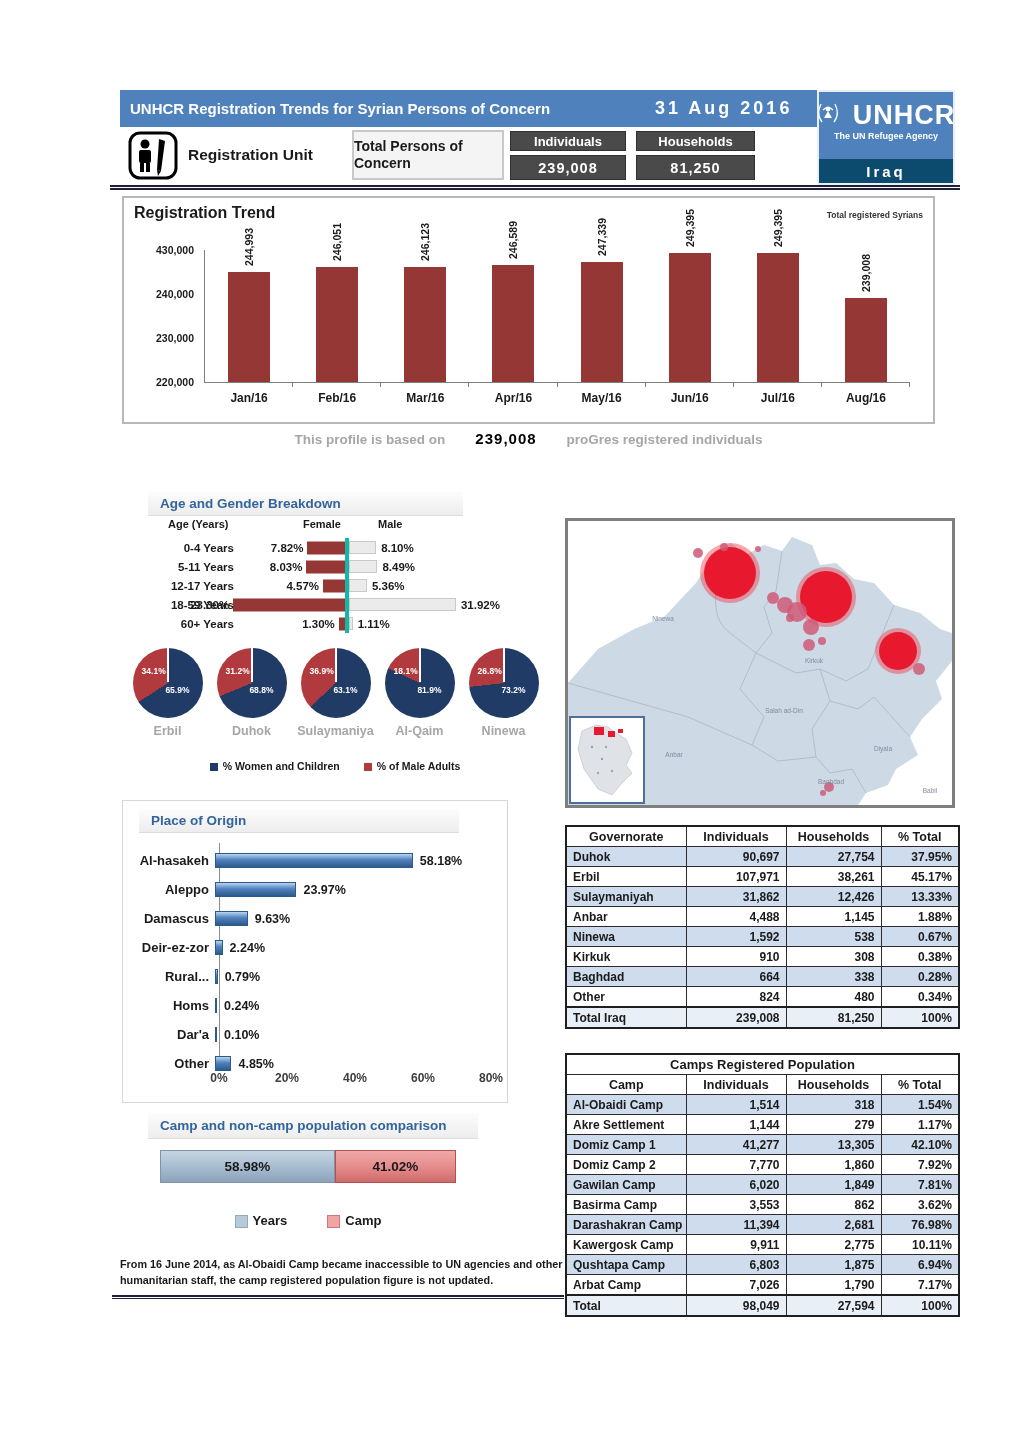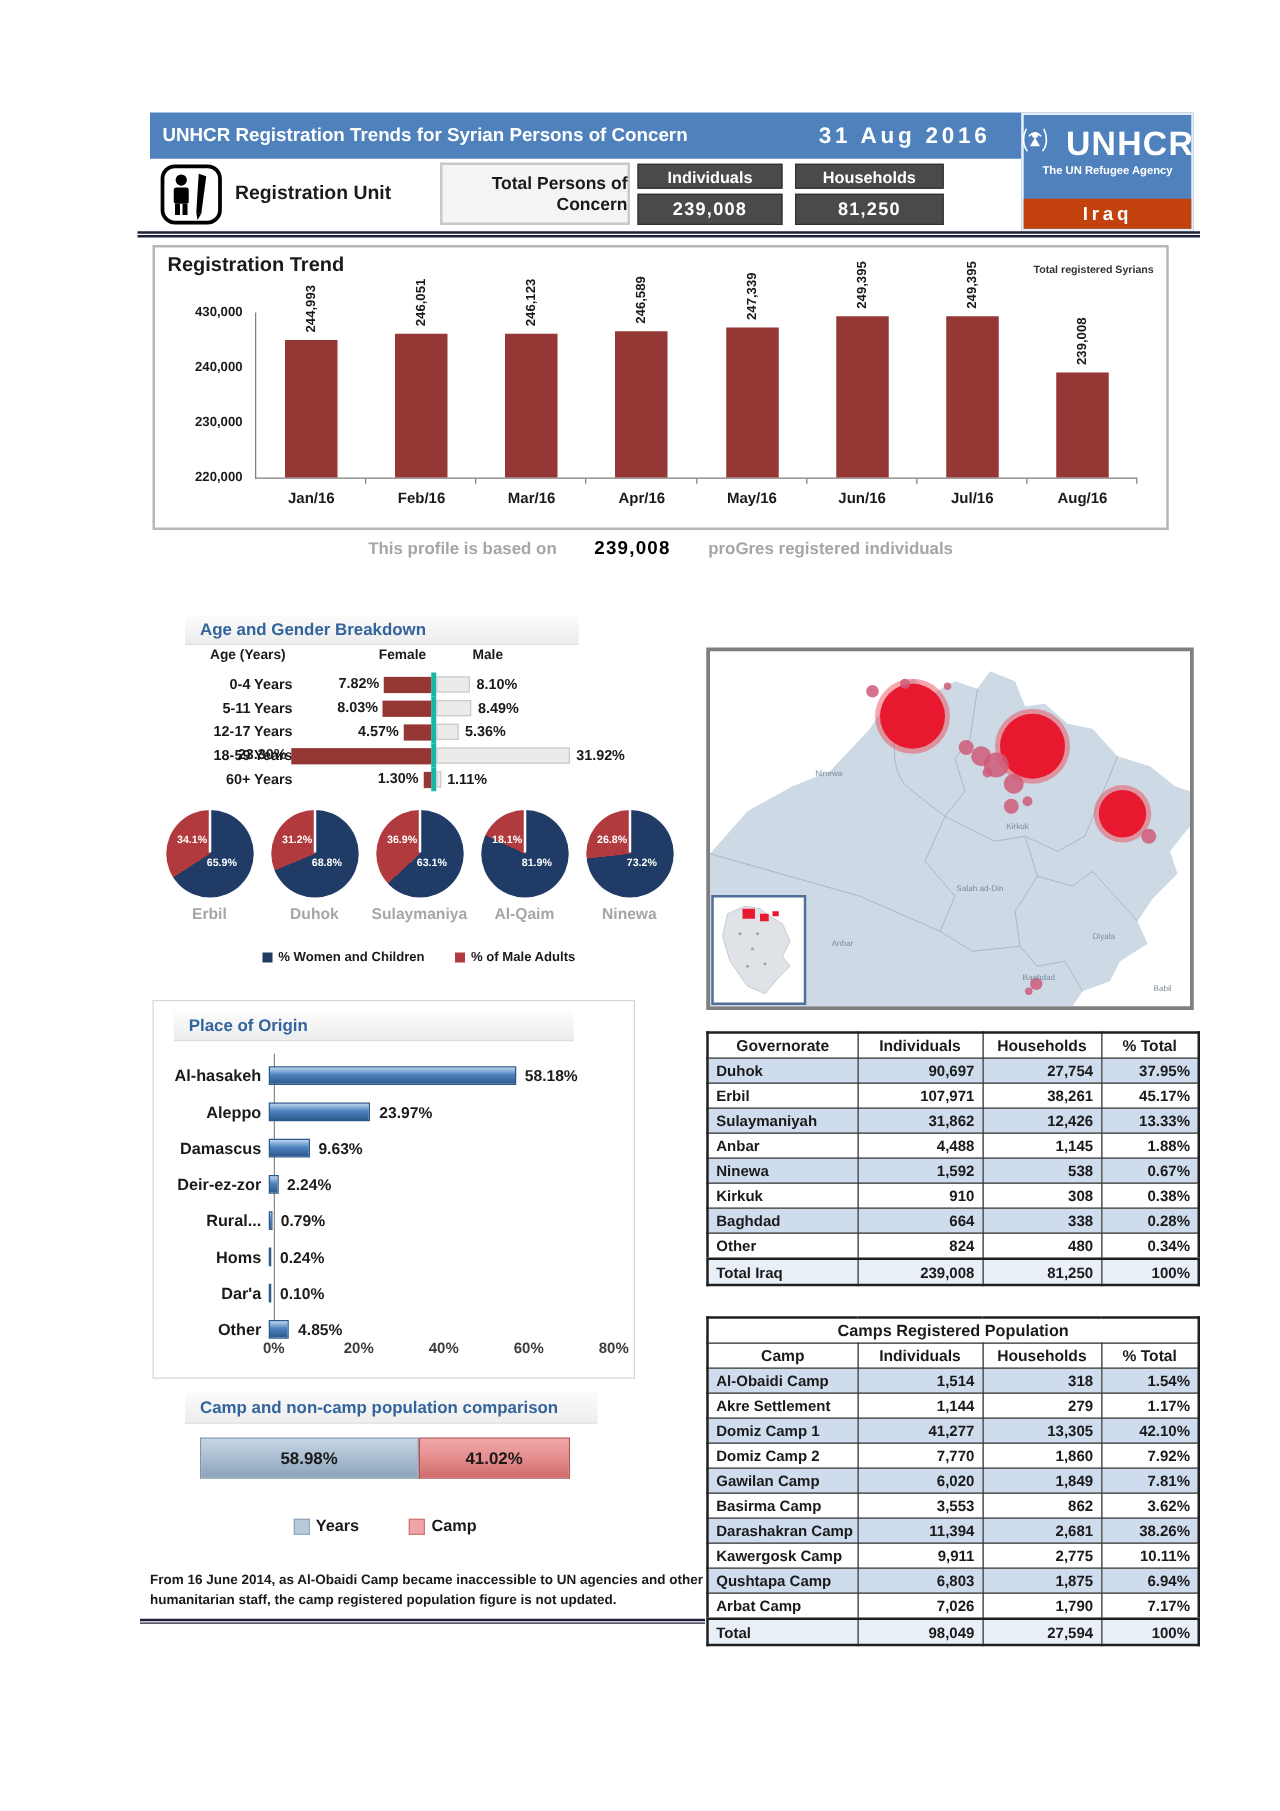--- a/index.html
+++ b/index.html
@@ -10,27 +10,27 @@
   .title-band{left:120px;top:90px;width:697px;height:37px;background:#4f81bd;
     color:#fff;font-weight:bold;font-size:15px;display:flex;align-items:center;}
   .title-band .ttl{padding-left:10px;}
   .hdr-date{position:absolute;left:535px;top:0;height:100%;display:flex;align-items:center;
     letter-spacing:3px;font-size:18px;}
   .logo-box{left:817px;top:90px;width:138px;height:95px;background:#4f81bd;
     border:2px solid #e8eef6;box-sizing:border-box;color:#fff;text-align:center;}
   .logo-row{display:flex;align-items:center;justify-content:center;margin-top:8px;gap:14px;}
   .logo-name{font-size:27px;font-weight:bold;letter-spacing:1px;}
   .logo-tag{font-size:9px;font-weight:bold;margin-top:0px;}
-  .logo-country{position:absolute;left:0;bottom:0;width:100%;height:24px;background:#c2410c;
+  .logo-country{position:absolute;left:0;bottom:0;width:100%;height:24px;background:#0c4a6e;
     font-weight:bold;font-size:15px;letter-spacing:3px;display:flex;align-items:center;justify-content:center;}
   .unit-icon{left:128px;top:131px;width:50px;height:49px;}
   .unit-label{left:188px;top:146px;font-weight:bold;font-size:15.5px;}
   .total-box{left:352px;top:130px;width:152px;height:50px;background:#f4f4f4;
     border:2px solid #c9c9c9;box-sizing:border-box;display:flex;align-items:center;justify-content:center;
-    text-align:right;font-weight:bold;font-size:14px;line-height:1.25;}
+    text-align:left;font-weight:bold;font-size:14px;line-height:1.25;}
   .dk-box{background:#4a4a4a;border:1px solid #303030;box-sizing:border-box;color:#fff;
     font-weight:bold;display:flex;align-items:center;justify-content:center;}
   .hdr-sep{left:110px;top:185px;width:850px;height:0;border-top:2px solid #20203a;border-bottom:2px solid #20203a;padding-top:1px;background:transparent;}
   
   .trend-box{left:122px;top:196px;width:813px;height:228px;border:2px solid #b7b7b7;box-sizing:border-box;background:#fff;}
   .trend-title{position:absolute;left:10px;top:6px;font-weight:bold;font-size:16px;}
   .trend-legend{position:absolute;right:10px;top:12px;font-weight:bold;font-size:8.5px;color:#333;}
   .trend-plot{position:absolute;left:80px;top:52px;width:705px;height:132px;
     border-left:1px solid #7f7f7f;border-bottom:1.5px solid #7f7f7f;display:flex;}
   .trend-col{flex:1;position:relative;}
@@ -582,21 +582,21 @@
       <tr>
         <td class="cl">Basirma Camp</td>
         <td class="cr">3,553</td>
         <td class="cr">862</td>
         <td class="cr">3.62%</td>
       </tr>
       <tr class="stripe">
         <td class="cl">Darashakran Camp</td>
         <td class="cr">11,394</td>
         <td class="cr">2,681</td>
-        <td class="cr">38.26%</td>
+        <td class="cr">76.98%</td>
       </tr>
       <tr>
         <td class="cl">Kawergosk Camp</td>
         <td class="cr">9,911</td>
         <td class="cr">2,775</td>
         <td class="cr">10.11%</td>
       </tr>
       <tr class="stripe">
         <td class="cl">Qushtapa Camp</td>
         <td class="cr">6,803</td>

